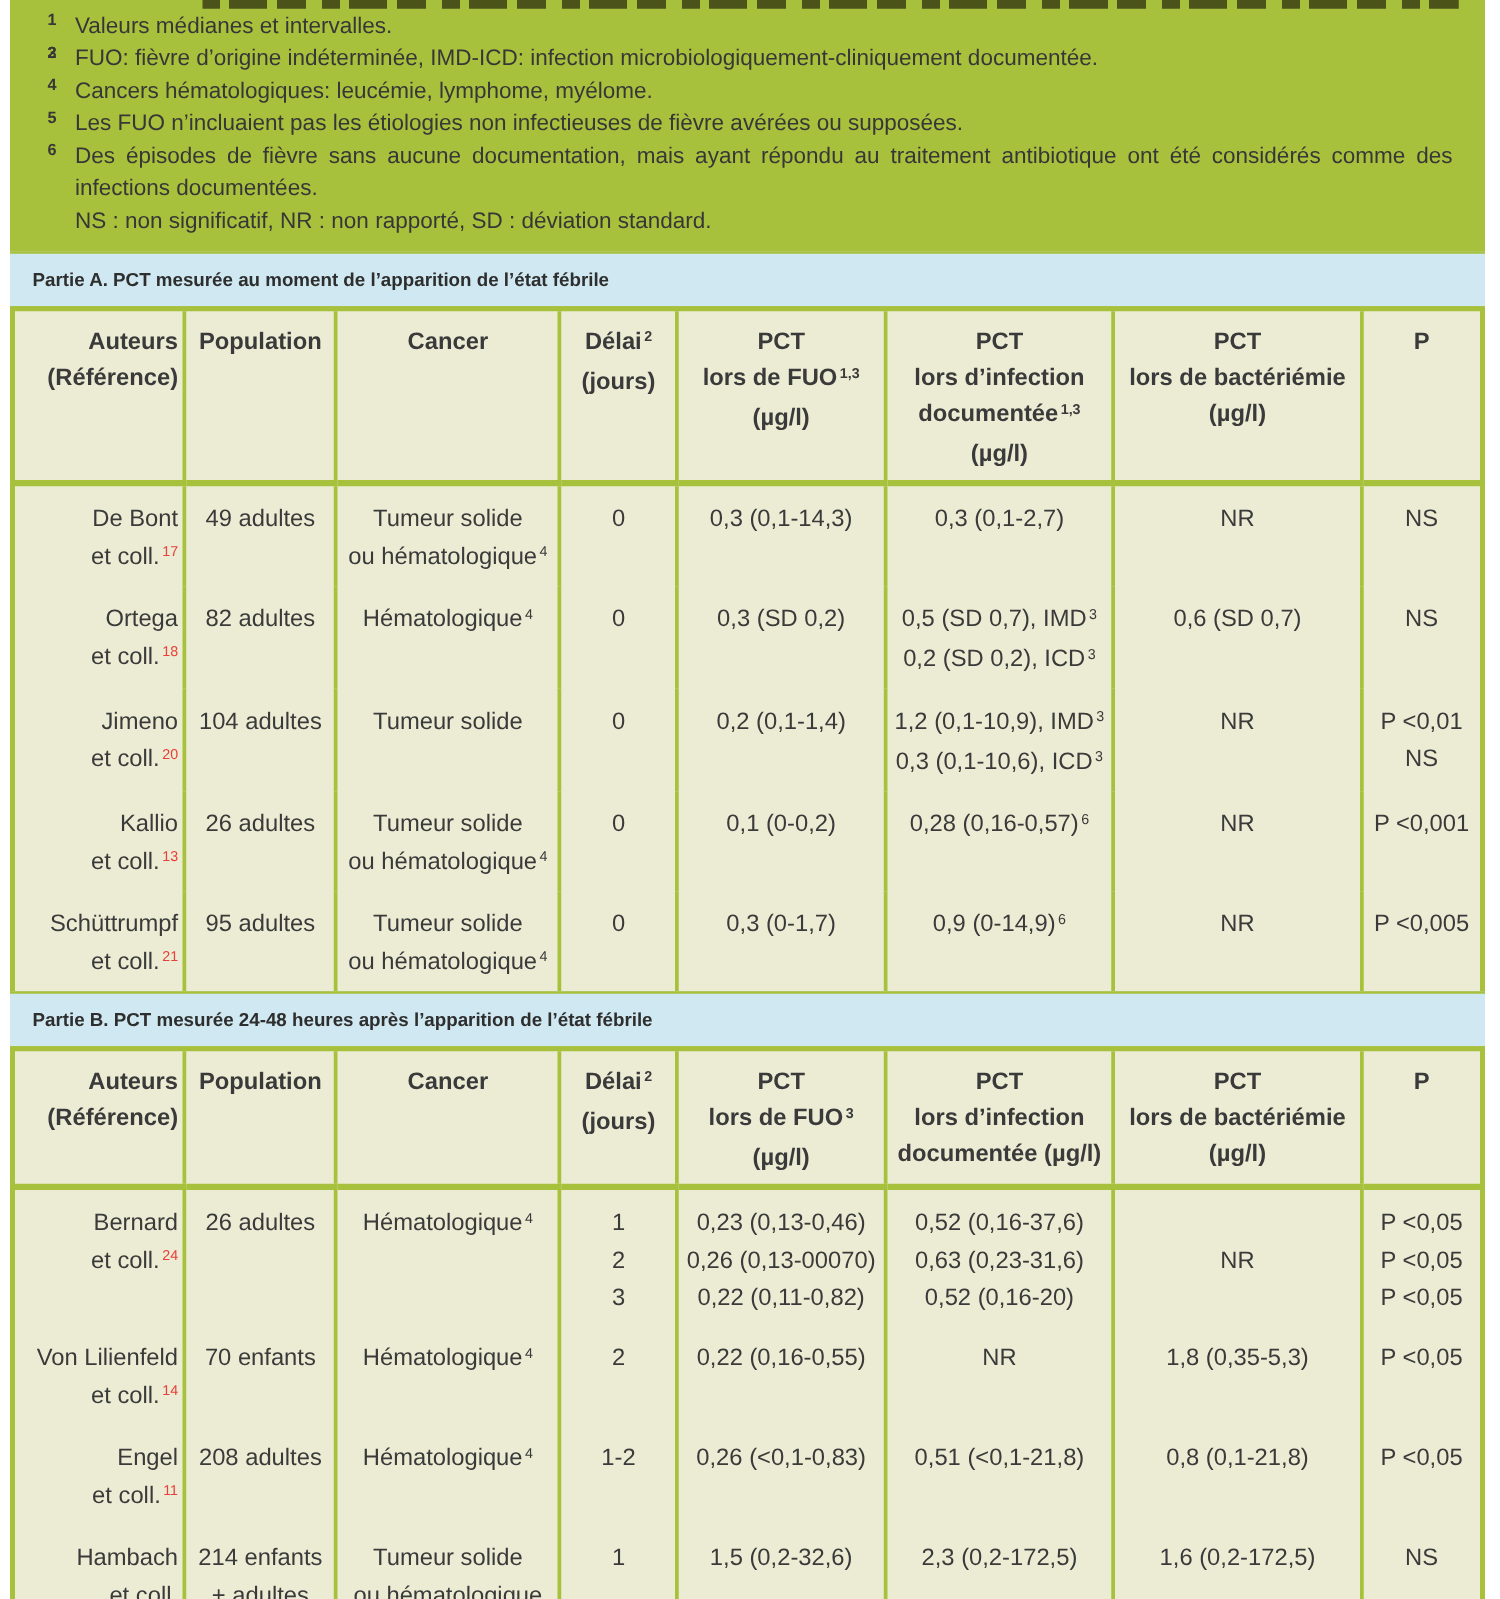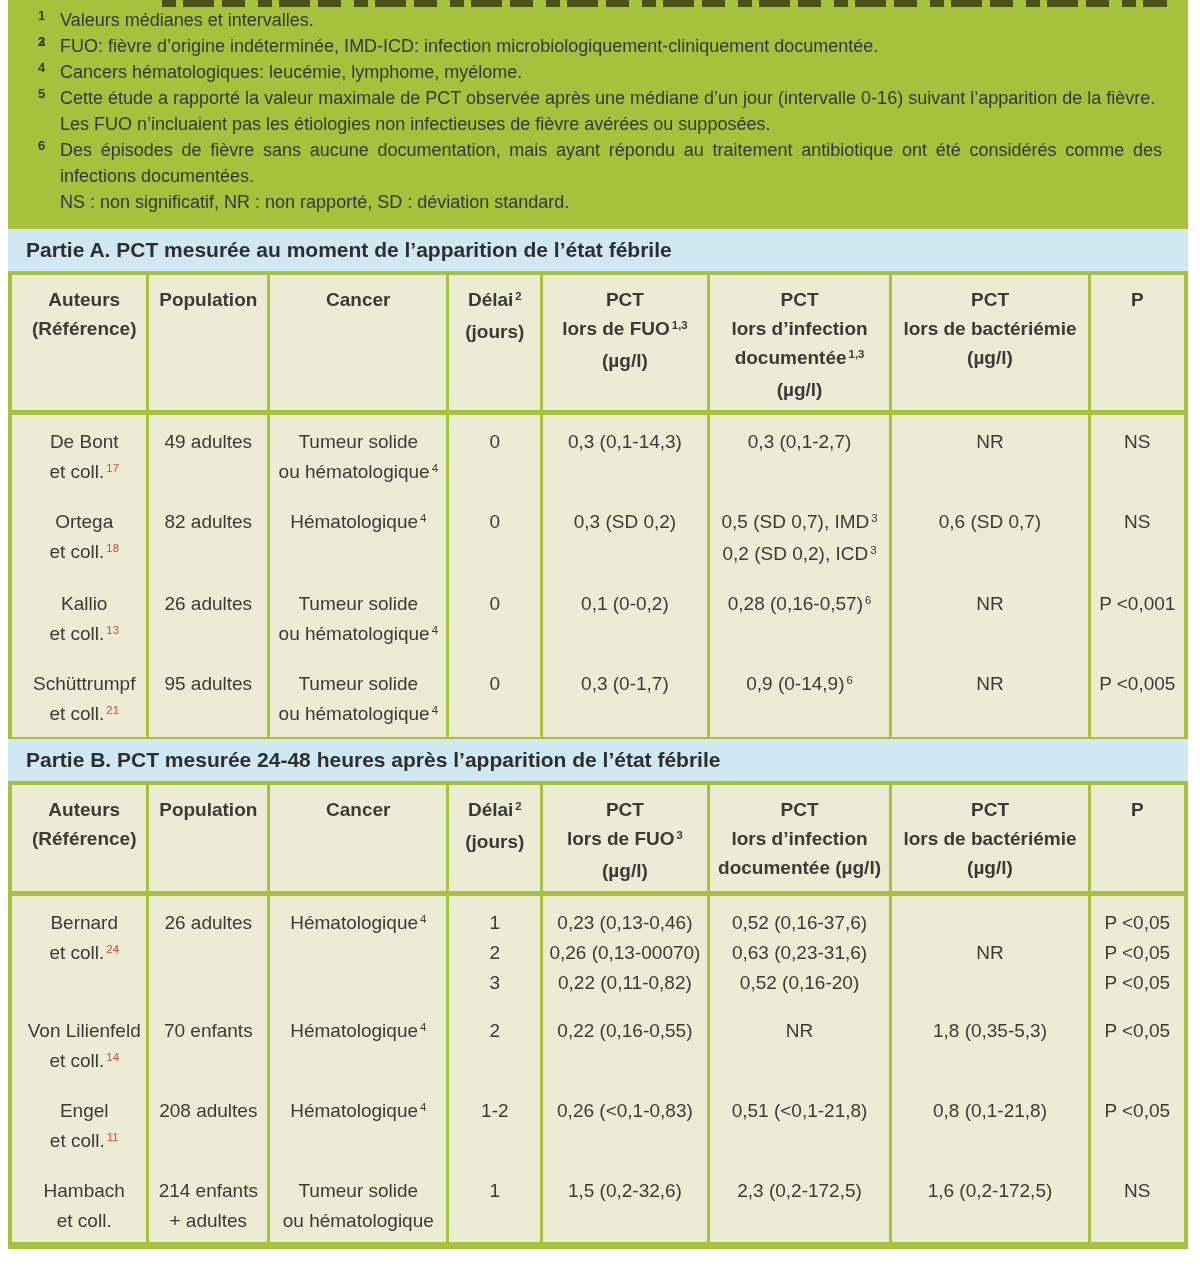--- a/index.html
+++ b/index.html
@@ -51,21 +51,21 @@
     font-weight:bold;
   }
   .fn.just{text-align:justify;}
   
   .section-bar{
     height:44px;
     background:var(--blue);
     display:flex;
     align-items:center;
     padding-left:18px;
-    font-size:21px;
+    font-size:15px;
     font-weight:bold;
     color:#2e2e2e;
     border-top:2px solid var(--green);
   }
   
   .tbl-wrap{
     padding:4px 4px 0 4px;
     background:var(--green);
   }
   table{
@@ -84,21 +84,21 @@
     font-size:19px;
     padding:10px 4px 6px 4px;
   }
   th:first-child, td:first-child{border-left:none;}
   th{
     font-weight:bold;
     line-height:29px;
     border-bottom:5px solid var(--green);
   }
   td{line-height:30px; padding-top:12px;}
-  th.c0, td.c0{text-align:center; padding-left:14px;}
+  th.c0, td.c0{text-align:right; padding-left:14px;}
   #tableA thead tr{height:124px;}
   #tableA tbody tr{height:77px;}
   #tableB thead tr{height:94px;}
   #tableB tbody tr.rB0{height:105px;}
   #tableB tbody tr.rB1{height:73px;}
   #tableB tbody tr.rB2{height:76px;}
   #tableB tbody tr.rB3{height:70px;}
   sup{
     font-size:0.6em;
     vertical-align:baseline;
@@ -113,21 +113,21 @@
 <body>
 
 <div class="content">
 
   <div class="footnotes">
     <div class="cropped-title"></div>
     <div class="fn"><span class="fnm">1</span><span>Valeurs médianes et intervalles.</span></div>
     <div class="fn"><span class="fnm">2</span></div>
     <div class="fn"><span class="fnm">3</span><span>FUO: fièvre d’origine indéterminée, IMD-ICD: infection microbiologiquement-cliniquement documentée.</span></div>
     <div class="fn"><span class="fnm">4</span><span>Cancers hématologiques: leucémie, lymphome, myélome.</span></div>
-    <div class="fn"><span class="fnm">5</span><span>Cette étude a rapporté la valeur maximale de PCT observée après une médiane d’un jour (intervalle 0-16) suivant l’apparition de la fièvre.</span></div>
+    <div class="fn"><span class="fnm">5</span></div>
     <div class="fn"><span class="fnm"></span><span>Les FUO n’incluaient pas les étiologies non infectieuses de fièvre avérées ou supposées.</span></div>
     <div class="fn just"><span class="fnm">6</span><span>Des épisodes de fièvre sans aucune documentation, mais ayant répondu au traitement antibiotique ont été considérés comme des infections documentées.</span></div>
     <div class="fn"><span class="fnm"></span><span>NS : non significatif, NR : non rapporté, SD : déviation standard.</span></div>
   </div>
 
   <div class="section-bar">
     <span>Partie A. PCT mesurée au moment de l’apparition de l’état fébrile</span>
   </div>
 
   <div class="tbl-wrap">
@@ -180,20 +180,33 @@
           <td class="c0">Ortega
 et coll.<sup>18</sup></td>
           <td class="c1">82 adultes</td>
           <td class="c2">Hématologique<sup>4</sup></td>
           <td class="c3">0</td>
           <td class="c4">0,3 (SD 0,2)</td>
           <td class="c5">0,5 (SD 0,7), IMD<sup>3</sup>
 0,2 (SD 0,2), ICD<sup>3</sup></td>
           <td class="c6">0,6 (SD 0,7)</td>
           <td class="c7">NS</td>
+        </tr>
+        <tr>
+          <td class="c0">Jimeno
+et coll.<sup>20</sup></td>
+          <td class="c1">104 adultes</td>
+          <td class="c2">Tumeur solide</td>
+          <td class="c3">0</td>
+          <td class="c4">0,2 (0,1-1,4)</td>
+          <td class="c5">1,2 (0,1-10,9), IMD<sup>3</sup>
+0,3 (0,1-10,6), ICD<sup>3</sup></td>
+          <td class="c6">NR</td>
+          <td class="c7">P &lt;0,01
+NS</td>
         </tr>
         <tr>
           <td class="c0">Kallio
 et coll.<sup>13</sup></td>
           <td class="c1">26 adultes</td>
           <td class="c2">Tumeur solide
 ou hématologique<sup>4</sup></td>
           <td class="c3">0</td>
           <td class="c4">0,1 (0-0,2)</td>
           <td class="c5">0,28 (0,16-0,57)<sup>6</sup></td>

